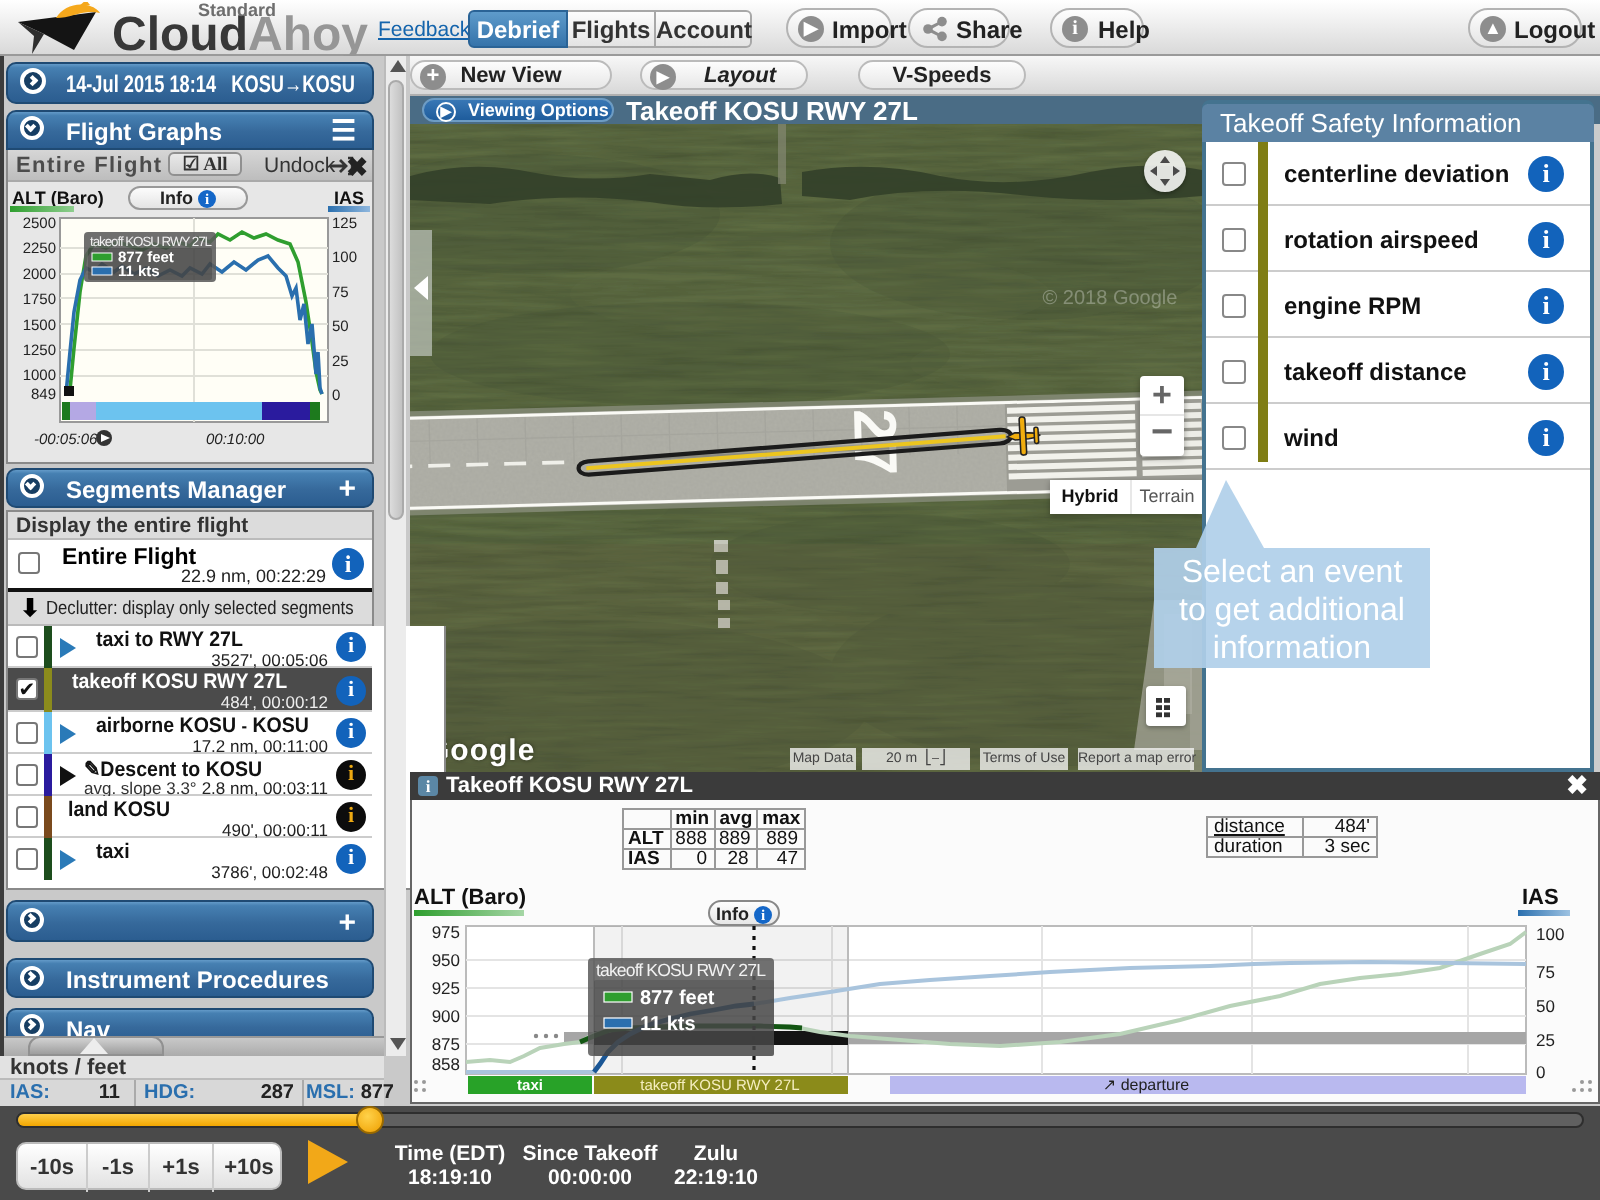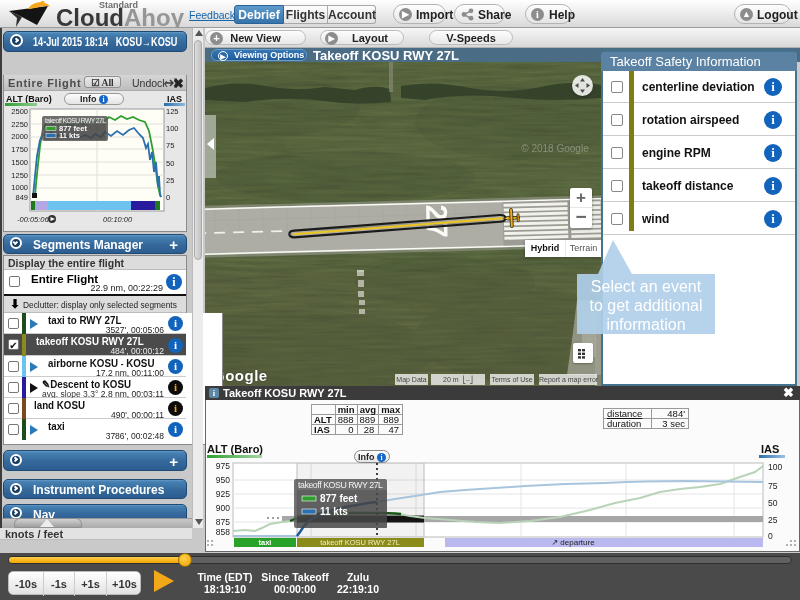--- a/index.html
+++ b/index.html
@@ -96,21 +96,21 @@
       <span style="position:absolute;left:22px;top:3px;">Logout</span>
     </div>
 </div>
 <div class="abs" id="toolbar2">
   <div class="pill2" style="left:205px;width:101px;">
       <span class="gcirc" style="left:4px;top:1px;font-size:11px;line-height:12px;font-weight:bold;">+</span>
       <span style="position:absolute;left:0;right:0;top:1px;">New View</span>
     </div>
   <div class="pill2" style="left:320px;width:84px;">
       <span class="gcirc" style="left:4px;top:1px;font-size:8px;line-height:13px;">▶</span>
-      <span style="position:absolute;left:16px;right:0;top:1px;">Layout</span>
+      <span style="position:absolute;left:16px;right:0;top:1px;font-style:italic;">Layout</span>
     </div>
   <div class="pill2" style="left:429px;width:84px;">
       <span style="position:absolute;left:0;right:0;top:1px;">V-Speeds</span>
     </div>
 </div>
 <div class="abs" id="maptitle"></div>
 <div class="abs" id="vopill">
     <span style="position:absolute;left:6px;top:1px;width:10px;height:10px;border:1px solid #fff;border-radius:50%;font-size:7px;text-align:center;line-height:9px;">▶</span>
     <span style="position:absolute;left:22px;">Viewing Options</span>
   </div>
@@ -329,20 +329,27 @@
 <div class="abs" id="bubtxt">Select an event<br>to get additional<br>information</div>
 <div class="abs" id="sidebar">
 
   <div class="bluehdr" style="top:3px;height:21px;">
     <span class="chev cR" style="top:2px;width:13px;height:13px;">
         <i></i>
       </span>
     <span style="position:absolute;left:29px;top:3px;"><span style="display:inline-block;font-size:12px;transform:scaleX(0.76);transform-origin:0 0;">14-Jul 2015 18:14&nbsp;&nbsp;&nbsp;KOSU→KOSU</span></span>
   </div>
 
+  <div class="bluehdr" style="top:27px;height:20px;border-radius:5px 5px 0 0;">
+    <span class="chev cD" style="top:2px;width:12px;height:12px;">
+        <i></i>
+      </span>
+    <span style="position:absolute;left:29px;top:3px;">Flight Graphs</span>
+    <span style="position:absolute;right:8px;top:1px;font-size:14px;">☰</span>
+  </div>
   <div class="abs" style="left:3px;top:47px;width:184px;height:157px;background:#e7e7e7;border:1px solid #8a8a8a;border-top:none;">
 
     <div style="position:absolute;left:0;top:0;width:182px;height:16px;background:linear-gradient(#d6d6d6,#bdbdbd);border-bottom:1px solid #aaa;">
       <span style="position:absolute;left:4px;top:2px;font-size:11px;font-weight:bold;color:#4c4c4c;letter-spacing:0.7px;">Entire Flight</span>
       <span style="position:absolute;left:80px;top:1px;width:37px;height:12px;border:1px solid #909090;border-radius:3px;background:linear-gradient(#e9e9e9,#d2d2d2);font-size:9.5px;font-weight:bold;color:#333;text-align:center;line-height:12px;font-family:Liberation Serif, serif;">☑ All</span>
       <span style="position:absolute;left:128px;top:2px;font-size:10.5px;color:#333;">Undock</span>
         <svg style="position:absolute;left:161px;top:3px;" width="12" height="10" viewBox="0 0 12 10">
           <path d="M0 5 L8 5 M5 2 L8 5 L5 8" stroke="#333" stroke-width="1.4" fill="none"></path>
           <path d="M9 1 L11 1 L11 9 L9 9" stroke="#333" stroke-width="1.2" fill="none"></path>
         </svg>
@@ -502,20 +509,30 @@
         <i></i>
       </span>
     <span style="position:absolute;left:29px;top:3px;">Nav</span>
   </div>
 
   <div class="abs" style="left:0;top:490px;width:192px;height:10px;background:linear-gradient(#c8c8c8,#ababab);border-top:1px solid #999;"></div>
   <div class="abs" style="left:14px;top:490px;width:68px;height:10px;background:linear-gradient(#d2d2d2,#9e9e9e);border-radius:6px 6px 0 0;border:1px solid #919191;"></div>
   <div class="abs" style="left:40px;top:491px;width:0;height:0;border-left:7px solid transparent;border-right:7px solid transparent;border-bottom:8px solid #ededed;"></div>
 
   <div class="abs" style="left:0;top:500px;width:192px;height:12px;background:#e2e2e2;border-bottom:1px solid #bbb;font-size:11px;font-weight:bold;color:#333;line-height:12px;padding-left:5px;">knots / feet</div>
+  <div class="abs" style="left:0;top:512px;width:192px;height:13px;background:#d8d8d8;font-size:10px;font-weight:bold;line-height:13px;">
+    <span style="position:absolute;left:5px;color:#2a6fae;">IAS:</span>
+      <span style="position:absolute;left:30px;width:30px;text-align:right;color:#222;">11</span>
+    <span style="position:absolute;left:67px;width:1px;height:13px;background:#aaa;"></span>
+    <span style="position:absolute;left:72px;color:#2a6fae;">HDG:</span>
+      <span style="position:absolute;left:110px;width:37px;text-align:right;color:#222;">287</span>
+    <span style="position:absolute;left:151px;width:1px;height:13px;background:#aaa;"></span>
+    <span style="position:absolute;left:153px;color:#2a6fae;">MSL:</span>
+      <span style="position:absolute;left:176px;width:21px;text-align:right;color:#222;">877</span>
+  </div>
 
   <div class="abs" style="left:192px;top:0;width:11px;height:500px;background:#ececec;border-left:1px solid #bbb;">
     <div style="position:absolute;left:1px;top:2px;width:0;height:0;border-left:4px solid transparent;border-right:4px solid transparent;border-bottom:6px solid #555;margin-left:1px;"></div>
     <div style="position:absolute;left:1px;top:12px;width:8px;height:220px;background:linear-gradient(90deg,#dcdcdc,#c2c2c2);border:1px solid #aaa;border-radius:4px;"></div>
     <div style="position:absolute;left:1px;bottom:3px;width:0;height:0;border-left:4px solid transparent;border-right:4px solid transparent;border-top:6px solid #555;margin-left:1px;"></div>
   </div>
 </div>
 <div class="abs" id="sbedge"></div>
 <div class="abs" id="bpanel"></div>
 <div class="abs" id="bphead">

